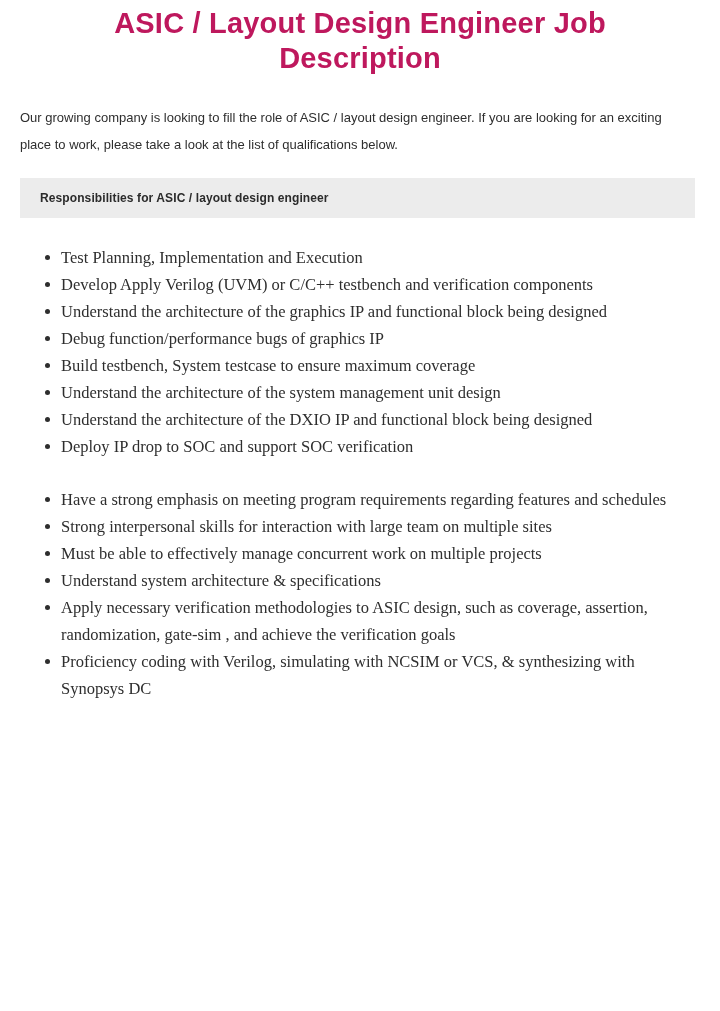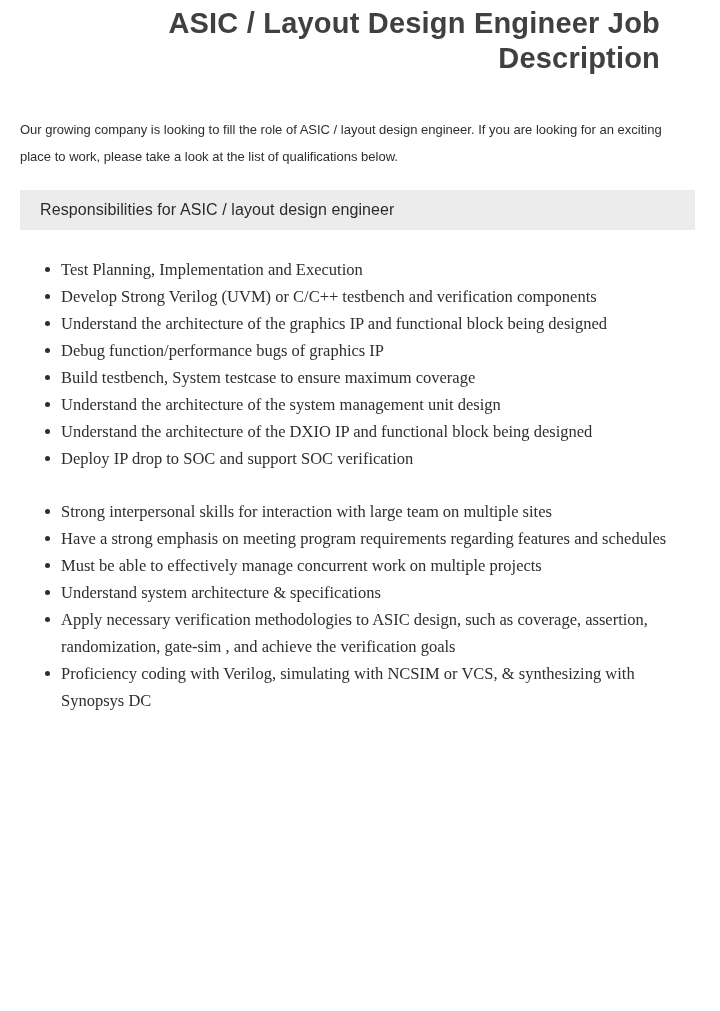--- a/index.html
+++ b/index.html
@@ -20,43 +20,43 @@
   .page {
     width: 720px;
     min-height: 1011px;
     background: var(--page-bg);
     padding-top: 6px;
   }
   h1.page-title {
     font-size: 29px;
     line-height: 35px;
     font-weight: bold;
-    text-align: right;
-    color: #404040;
+    text-align: center;
+    color: #be185d;
     max-width: 600px;
-    margin: 0 auto 40px auto;
+    margin: 0 auto 28px auto;
     letter-spacing: 0.2px;
   }
   p.intro {
     font-size: 13px;
     line-height: 27px;
     margin: 0 25px 20px 20px;
     color: var(--text);
   }
   .section-bar {
     background: var(--heading-bar-bg);
     margin: 0 25px 0 20px;
     height: 40px;
     display: flex;
     align-items: center;
     padding-left: 20px;
   }
   .section-bar h2 {
-    font-size: 16px;
-    font-weight: normal;
+    font-size: 12px;
+    font-weight: bold;
     color: var(--heading-text);
     letter-spacing: 0.1px;
   }
   ul.bullets {
     list-style: none;
     margin: 26px 25px 22px 20px;
     padding-left: 41px;
     font-family: Liberation Serif, serif;
   }
   ul.bullets li {
@@ -86,44 +86,44 @@
   <p class="intro">Our growing company is looking to fill the role of ASIC / layout design engineer. If you are looking for an exciting place to work, please take a look at the list of qualifications below.</p>
 
   <section>
     <div class="section-bar">
       <h2>Responsibilities for ASIC / layout design engineer</h2>
     </div>
     <ul class="bullets">
 
         <li>Test Planning, Implementation and Execution</li>
 
-        <li>Develop Strong Verilog (UVM) or C/C++ testbench and verification components</li>
+        <li>Develop Apply Verilog (UVM) or C/C++ testbench and verification components</li>
 
         <li>Understand the architecture of the graphics IP and functional block being designed</li>
 
         <li>Debug function/performance bugs of graphics IP</li>
 
 
         <li>Build testbench, System testcase to ensure maximum coverage</li>
 
         <li>Understand the architecture of the system management unit design</li>
 
         <li>Understand the architecture of the DXIO IP and functional block being designed</li>
 
 
         <li>Deploy IP drop to SOC and support SOC verification</li>
       </ul>
   </section>
 
   <section>
     <ul class="bullets">
 
+        <li>Have a strong emphasis on meeting program requirements regarding features and schedules</li>
+
         <li>Strong interpersonal skills for interaction with large team on multiple sites</li>
-
-        <li>Have a strong emphasis on meeting program requirements regarding features and schedules</li>
 
         <li>Must be able to effectively manage concurrent work on multiple projects</li>
 
         <li>Understand system architecture &amp; specifications</li>
 
         <li>Apply necessary verification methodologies to ASIC design, such as coverage, assertion, randomization, gate-sim , and achieve the verification goals</li>
 
         <li>Proficiency coding with Verilog, simulating with NCSIM or VCS, &amp; synthesizing with Synopsys DC</li>
       </ul>
   </section>

